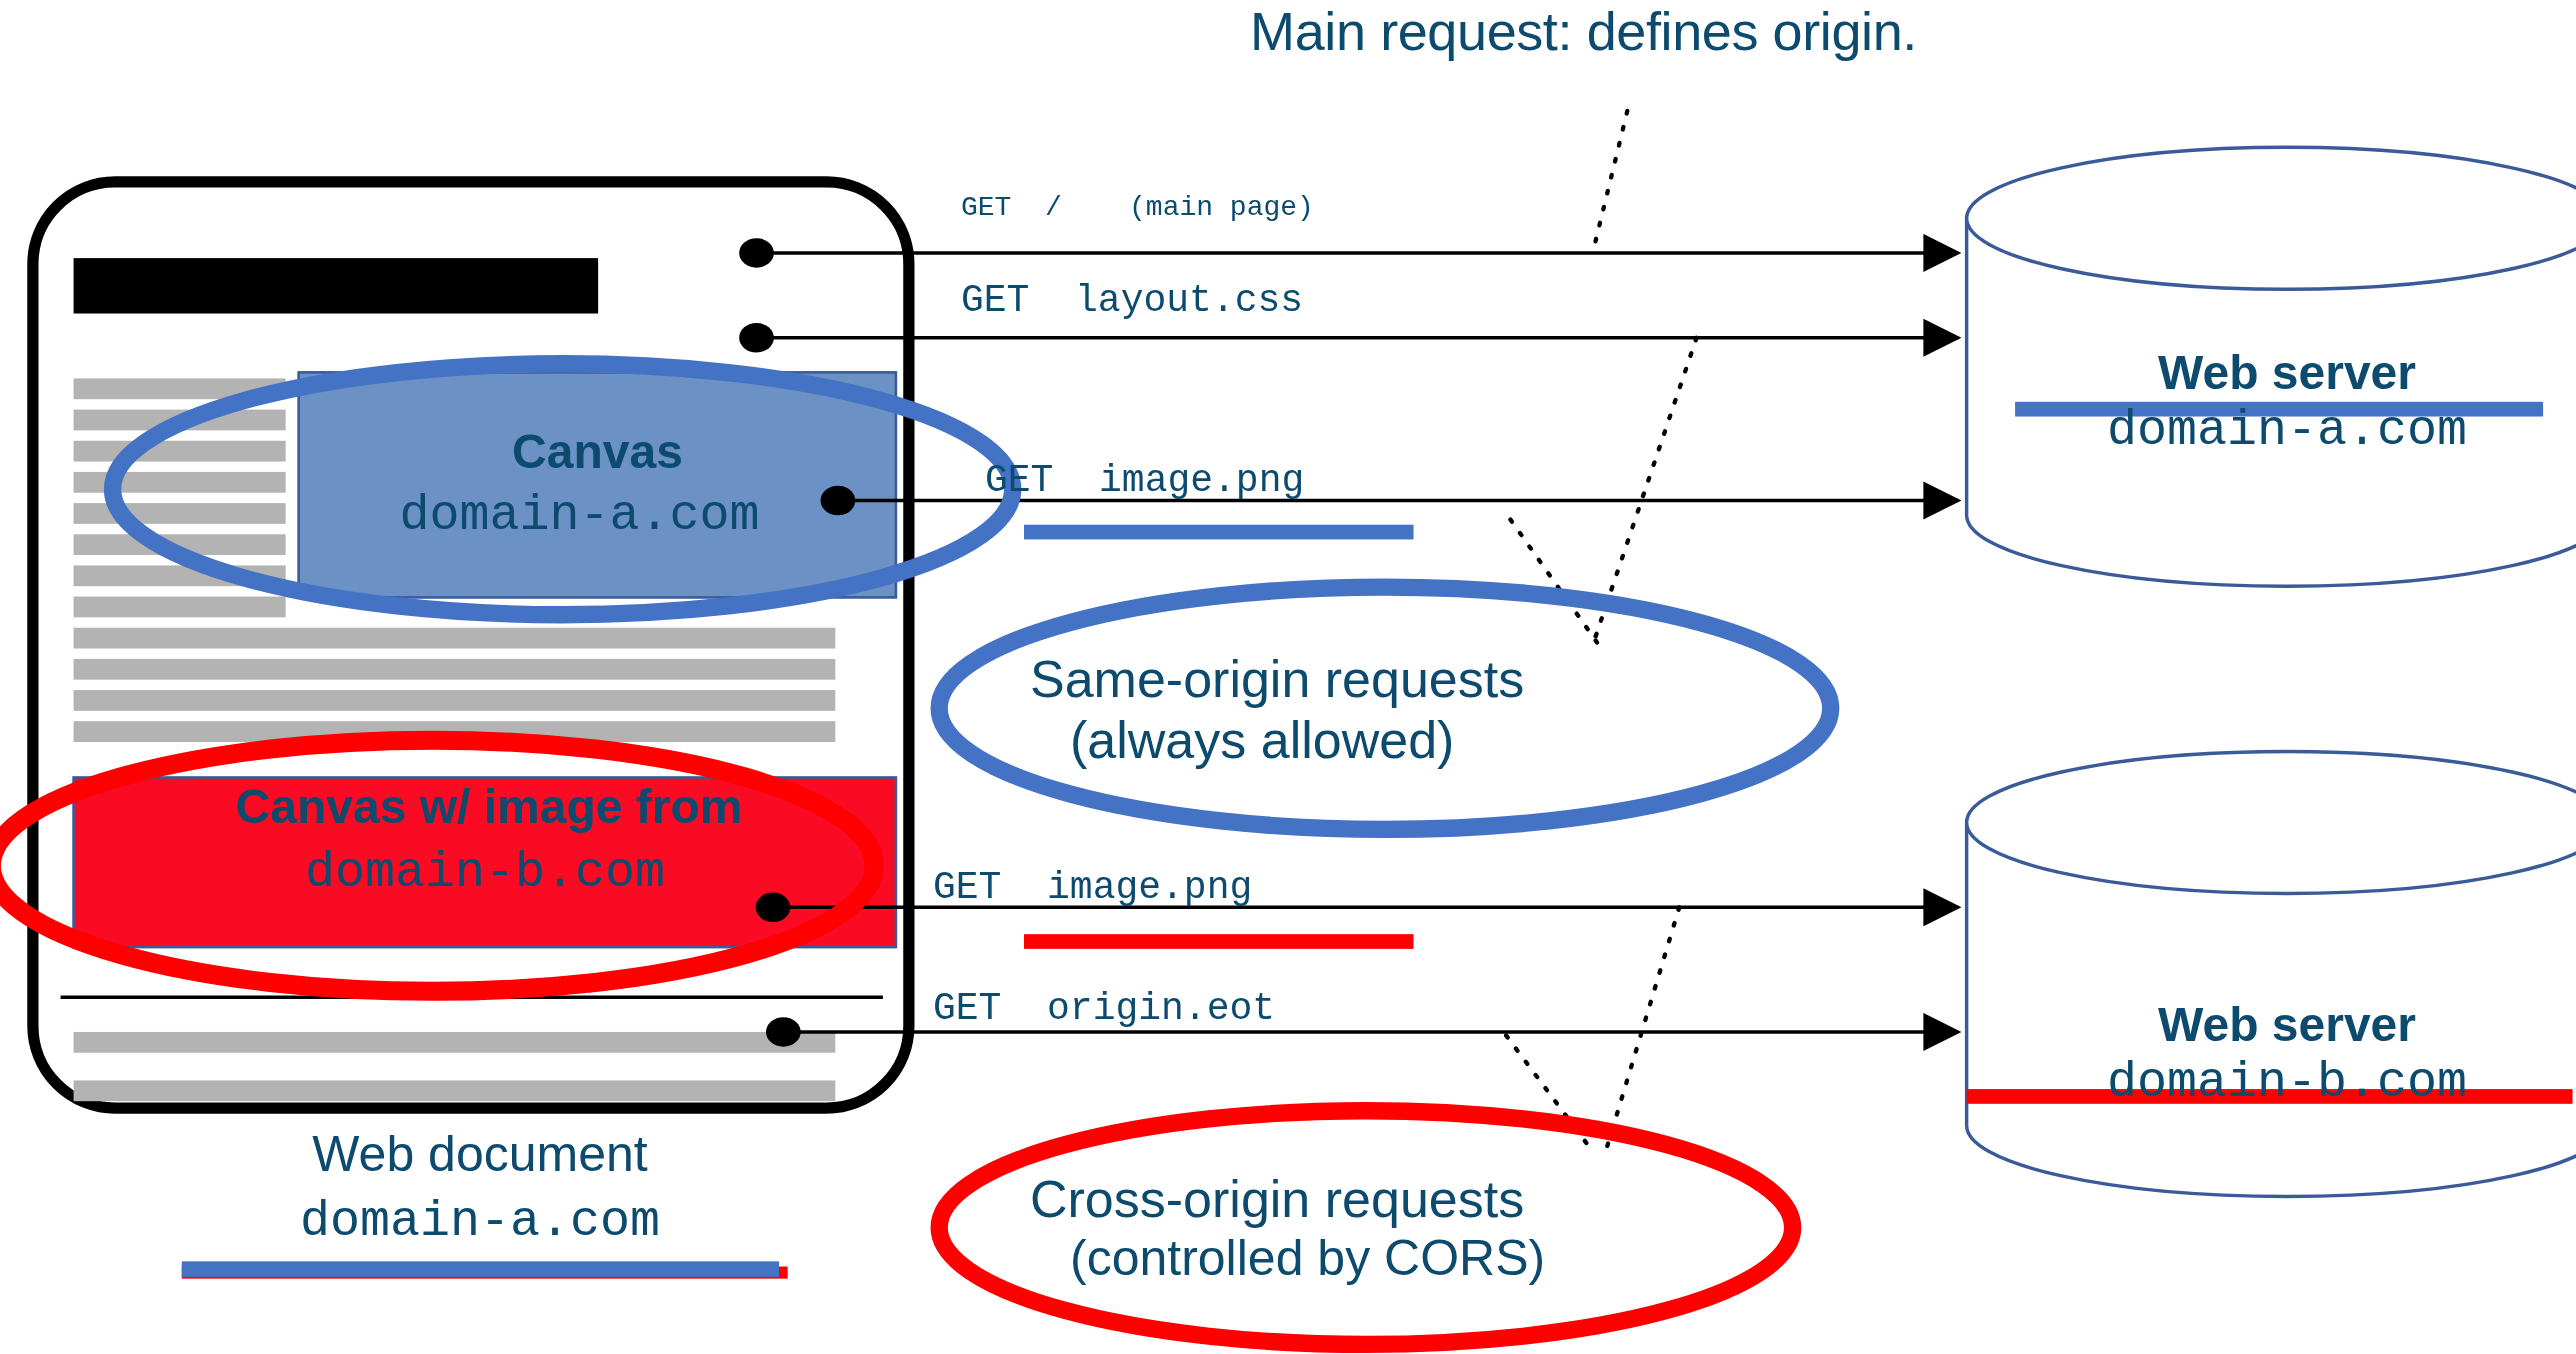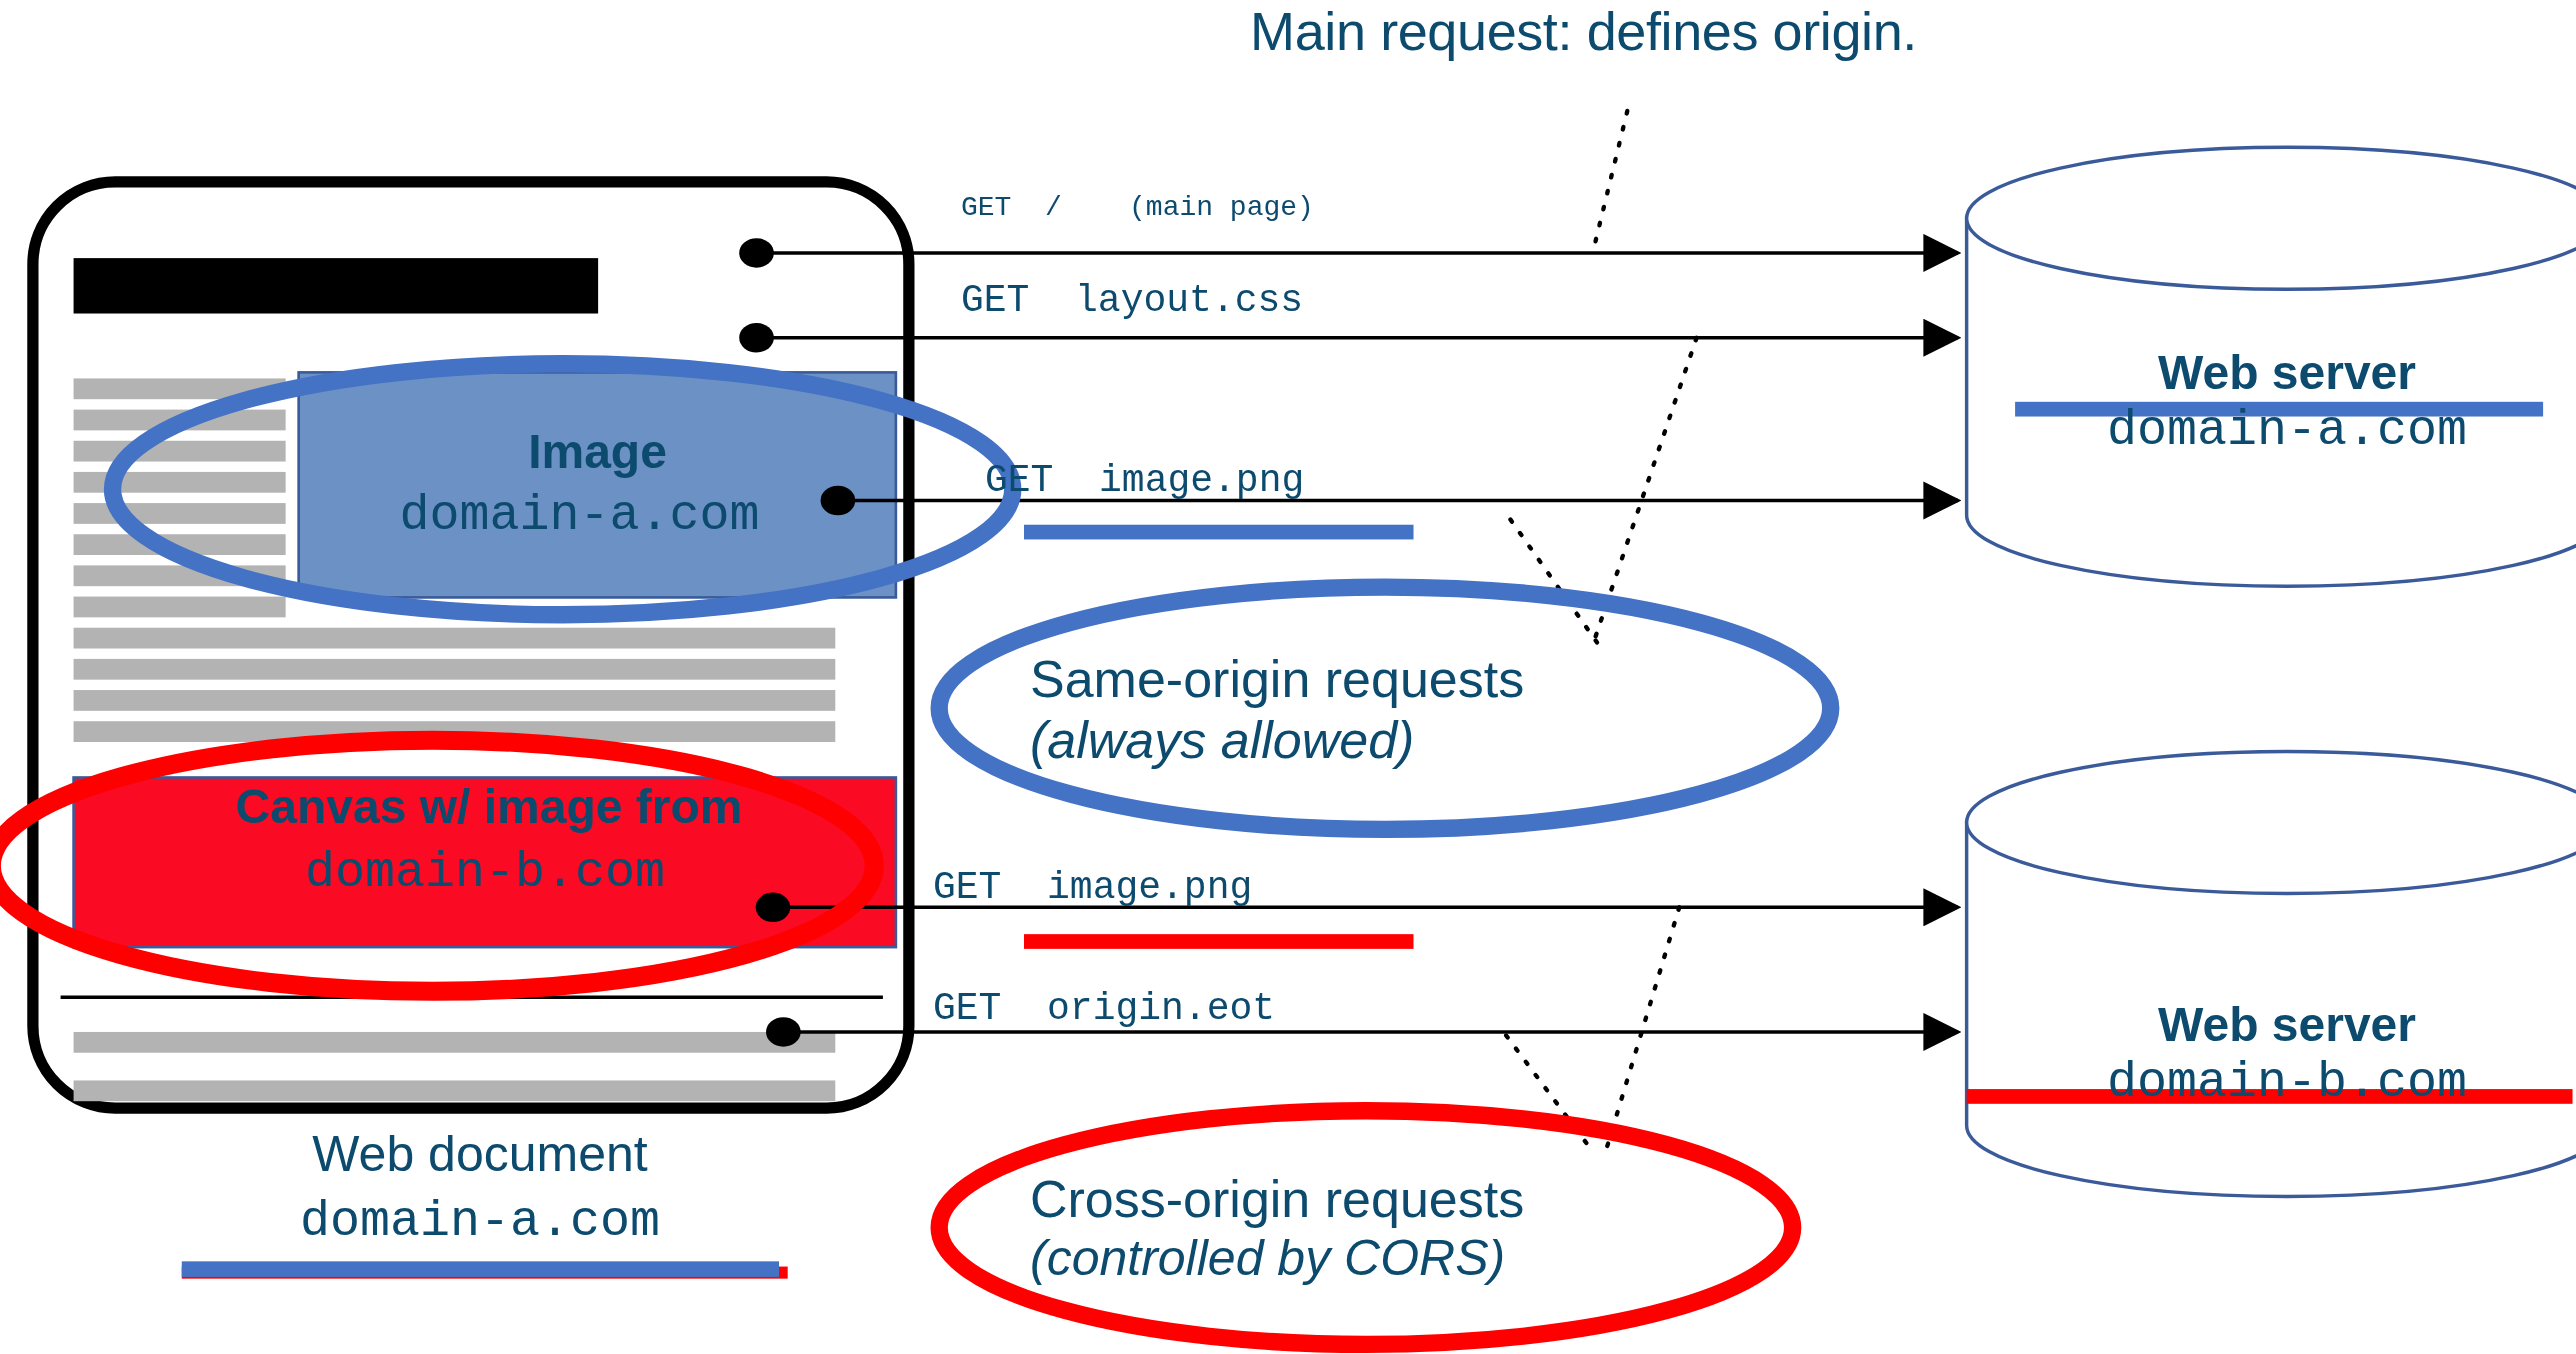--- a/index.html
+++ b/index.html
@@ -4,21 +4,21 @@
 <style>
   html,body{margin:0;padding:0;background:#ffffff;}
   body{width:2576px;height:1355px;position:relative;overflow:hidden;
        font-family:"Liberation Sans",sans-serif;}
   #stage{position:absolute;left:0;top:0;width:2576px;height:1355px;}
   svg.layer{position:absolute;left:0;top:0;width:2576px;height:1355px;overflow:visible;}
   .txt{position:absolute;white-space:pre;color:#0c4a6e;}
   .sans{font-family:"Liberation Sans",sans-serif;}
   .mono{font-family:"Liberation Mono",monospace;}
   .b{font-weight:bold;}
-  .i{font-style:italic;}
+  .i{margin-left:40px;}
   .ctr{text-align:center;}
 </style>
 </head>
 <body>
 
 <div id="stage">
 
   <svg class="layer" viewBox="0 0 2976 1565">
     <defs>
       <marker id="arrowhead" markerWidth="11" markerHeight="11" refX="10" refY="5.5" orient="auto" markerUnits="strokeWidth">
@@ -112,21 +112,21 @@
   <div class="txt mono" style="left:961px;top:192px;font-size:28px;">GET  /    (main page)</div>
 
   <div class="txt mono" style="left:961px;top:279px;font-size:38px;">GET  layout.css</div>
 
   <div class="txt mono" style="left:985px;top:459px;font-size:38px;">GET  image.png</div>
 
   <div class="txt mono" style="left:933px;top:866px;font-size:38px;">GET  image.png</div>
 
   <div class="txt mono" style="left:933px;top:987px;font-size:38px;">GET  origin.eot</div>
 
-  <div class="txt sans b ctr" style="left:299px;top:424px;width:597px;font-size:48px;">Image</div>
+  <div class="txt sans b ctr" style="left:299px;top:424px;width:597px;font-size:48px;">Canvas</div>
   <div class="txt mono ctr" style="left:281px;top:487px;width:597px;font-size:50px;">domain-a.com</div>
 
   <div class="txt sans b ctr" style="left:65px;top:779px;width:848px;font-size:48px;">Canvas w/ image from</div>
   <div class="txt mono ctr" style="left:61px;top:844px;width:848px;font-size:50px;">domain-b.com</div>
 
   <div class="txt sans ctr" style="left:134px;top:1125px;width:692px;font-size:50px;">Web document</div>
   <div class="txt mono ctr" style="left:134px;top:1193px;width:692px;font-size:50px;">domain-a.com</div>
 
   <div class="txt sans b ctr" style="left:1984px;top:345px;width:606px;font-size:48px;">Web server</div>
   <div class="txt mono ctr" style="left:1984px;top:402px;width:606px;font-size:50px;">domain-a.com</div>

